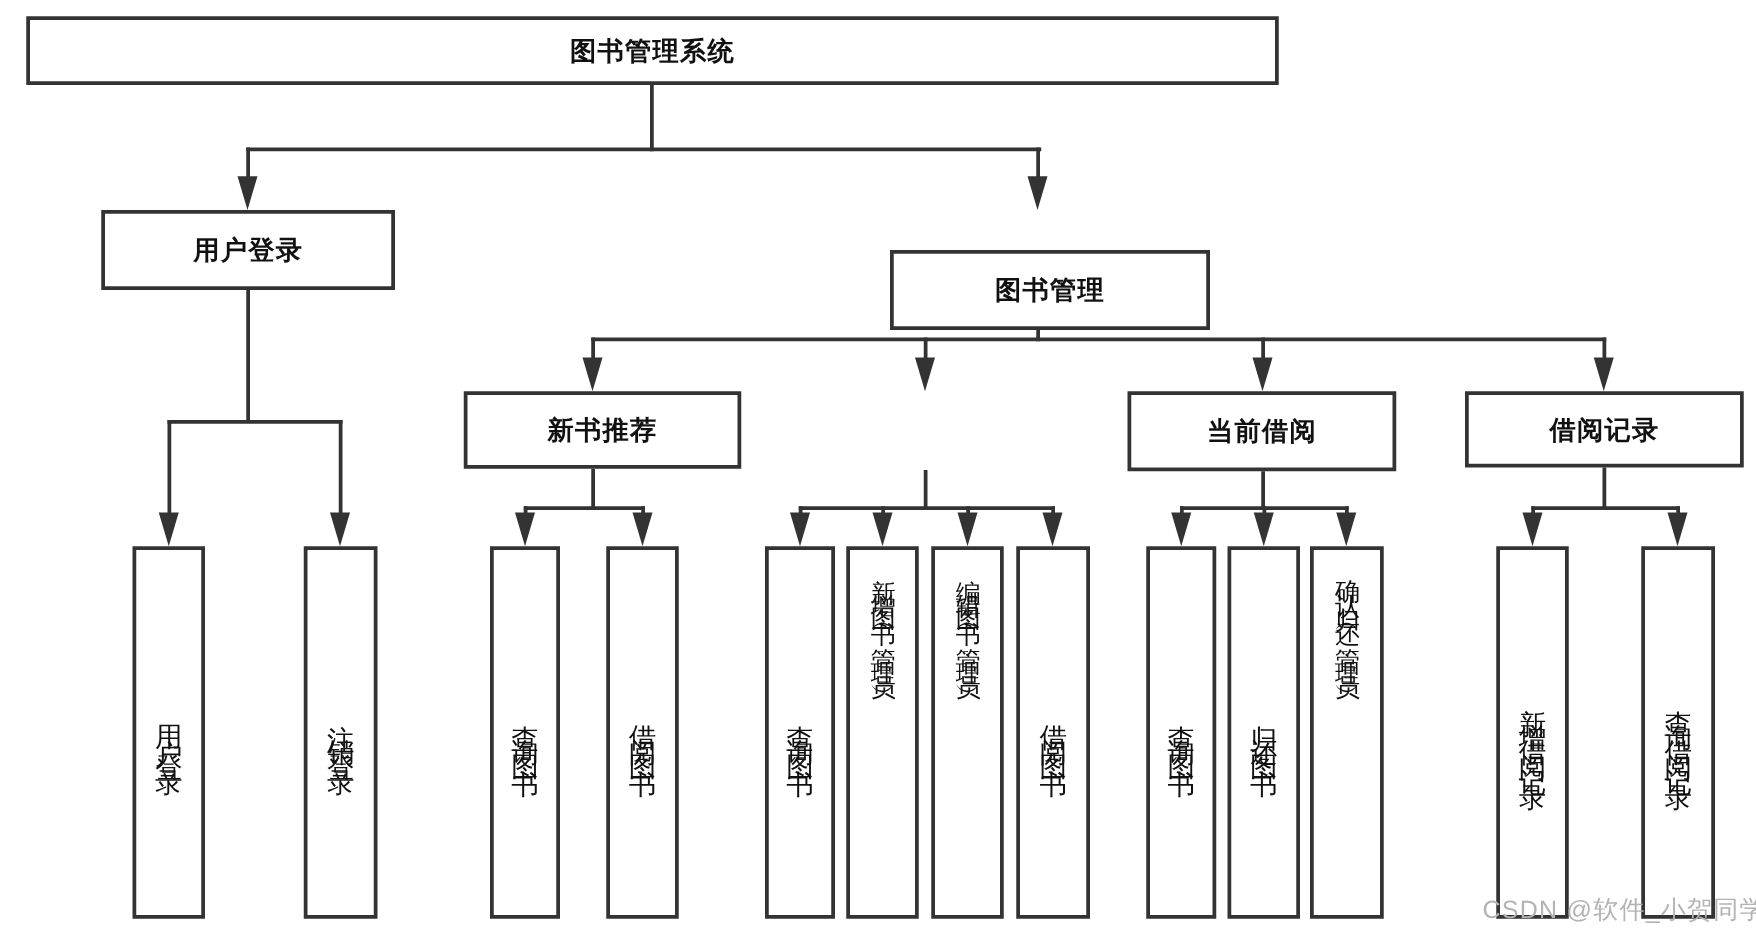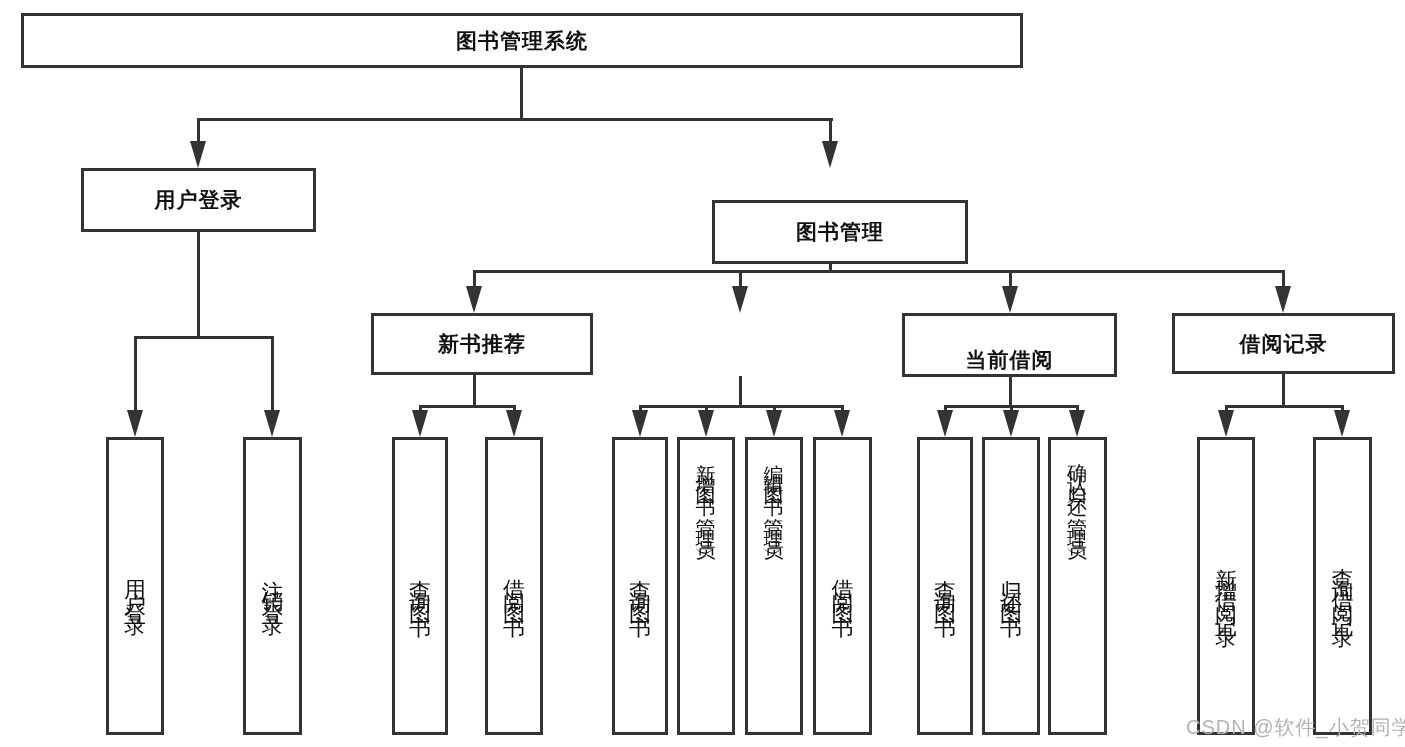--- a/index.html
+++ b/index.html
@@ -108,21 +108,21 @@
   <div class="vl" style="left:739px; top:270px; height:19px;"></div>
   <div class="ah" style="left:732px; top:286px;"></div>
   <div class="vl" style="left:1009px; top:270px; height:19px;"></div>
   <div class="ah" style="left:1002px; top:286px;"></div>
   <div class="vl" style="left:1282px; top:270px; height:19px;"></div>
   <div class="ah" style="left:1275px; top:286px;"></div>
 
   <div class="box" style="left:371px; top:313px; width:222px; height:62px;">
     <span class="hlabel">新书推荐</span>
   </div>
-  <div class="box" style="left:902px; top:313px; width:215px; height:64px;align-items:flex-end;">
+  <div class="box" style="left:902px; top:313px; width:215px; height:64px;">
     <span class="hlabel">当前借阅</span>
   </div>
   <div class="box" style="left:1172px; top:313px; width:223px; height:61px;justify-content:center;">
     <span class="hlabel">借阅记录</span>
   </div>
 
   <div class="vl" style="left:473px; top:374px; height:34px;"></div>
   <div class="hl" style="left:419px; top:405px; width:97px;"></div>
   <div class="vl" style="left:419px; top:405px; height:9px;"></div>
   <div class="ah" style="left:412px; top:410px;"></div>

